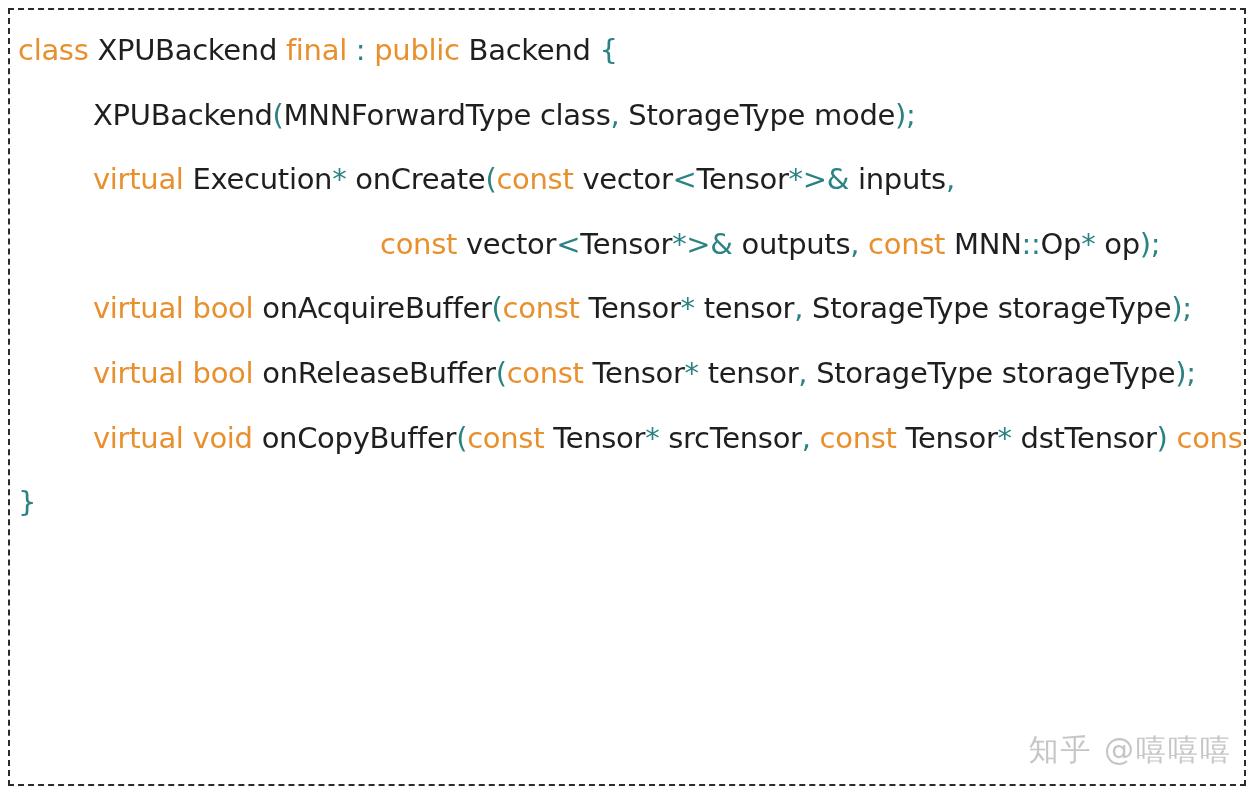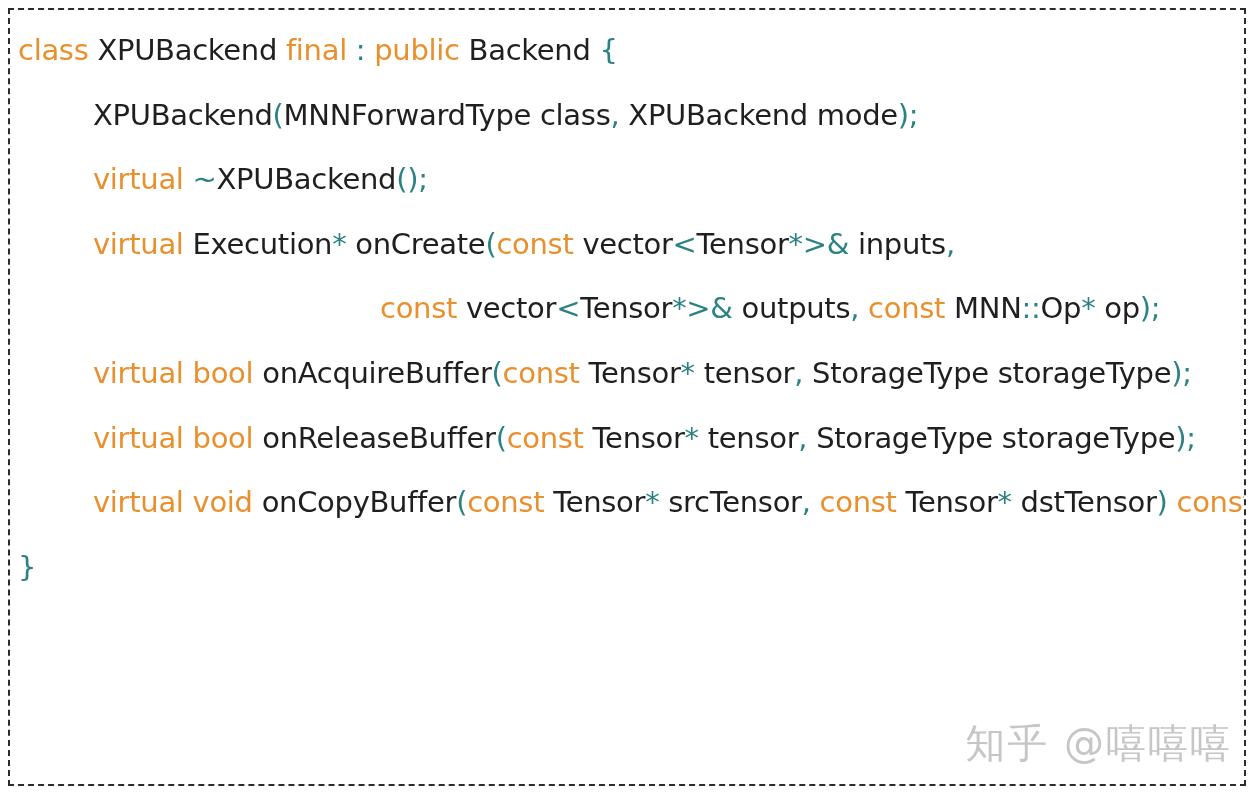--- a/index.html
+++ b/index.html
@@ -33,33 +33,32 @@
     letter-spacing: -0.3px;
     color: #1f1f1f;
   }
   .tok-kw { color: #e9902e; }
   .tok-id { color: #1f1f1f; }
   .tok-p  { color: #2b8282; }
   .watermark {
     position: absolute;
     right: 25px;
     bottom: 25px;
-    font-size: 40px;
+    font-size: 30px;
     letter-spacing: 2px;
     color: #c6c6c6;
     user-select: none;
   }
 </style>
 </head>
 <body>
 
 <div class="code-frame">
     <div class="code-line" style="padding-left: 0px;"><span class="tok-kw">class </span><span class="tok-id">XPUBackend </span><span class="tok-kw">final </span><span class="tok-p">: </span><span class="tok-kw">public </span><span class="tok-id">Backend </span><span class="tok-p">{</span></div>
-    <div class="code-line" style="padding-left: 75px;"><span class="tok-id">XPUBackend</span><span class="tok-p">(</span><span class="tok-id">MNNForwardType class</span><span class="tok-p">, </span><span class="tok-id">XPUBackend mode</span><span class="tok-p">);</span></div>
-    <div class="code-line" style="padding-left: 75px;"><span class="tok-kw">virtual </span><span class="tok-p">~</span><span class="tok-id">XPUBackend</span><span class="tok-p">();</span></div>
+    <div class="code-line" style="padding-left: 75px;"><span class="tok-id">XPUBackend</span><span class="tok-p">(</span><span class="tok-id">MNNForwardType class</span><span class="tok-p">, </span><span class="tok-id">StorageType mode</span><span class="tok-p">);</span></div>
     <div class="code-line" style="padding-left: 75px;"><span class="tok-kw">virtual </span><span class="tok-id">Execution</span><span class="tok-p">*</span><span class="tok-id"> onCreate</span><span class="tok-p">(</span><span class="tok-kw">const </span><span class="tok-id">vector</span><span class="tok-p">&lt;</span><span class="tok-id">Tensor</span><span class="tok-p">*&gt;&amp; </span><span class="tok-id">inputs</span><span class="tok-p">,</span></div>
     <div class="code-line" style="padding-left: 362px;"><span class="tok-kw">const </span><span class="tok-id">vector</span><span class="tok-p">&lt;</span><span class="tok-id">Tensor</span><span class="tok-p">*&gt;&amp; </span><span class="tok-id">outputs</span><span class="tok-p">, </span><span class="tok-kw">const </span><span class="tok-id">MNN</span><span class="tok-p">::</span><span class="tok-id">Op</span><span class="tok-p">*</span><span class="tok-id"> op</span><span class="tok-p">);</span></div>
     <div class="code-line" style="padding-left: 75px;"><span class="tok-kw">virtual bool </span><span class="tok-id">onAcquireBuffer</span><span class="tok-p">(</span><span class="tok-kw">const </span><span class="tok-id">Tensor</span><span class="tok-p">*</span><span class="tok-id"> tensor</span><span class="tok-p">, </span><span class="tok-id">StorageType storageType</span><span class="tok-p">);</span></div>
     <div class="code-line" style="padding-left: 75px;"><span class="tok-kw">virtual bool </span><span class="tok-id">onReleaseBuffer</span><span class="tok-p">(</span><span class="tok-kw">const </span><span class="tok-id">Tensor</span><span class="tok-p">*</span><span class="tok-id"> tensor</span><span class="tok-p">, </span><span class="tok-id">StorageType storageType</span><span class="tok-p">);</span></div>
     <div class="code-line" style="padding-left: 75px;"><span class="tok-kw">virtual void </span><span class="tok-id">onCopyBuffer</span><span class="tok-p">(</span><span class="tok-kw">const </span><span class="tok-id">Tensor</span><span class="tok-p">*</span><span class="tok-id"> srcTensor</span><span class="tok-p">, </span><span class="tok-kw">const </span><span class="tok-id">Tensor</span><span class="tok-p">*</span><span class="tok-id"> dstTensor</span><span class="tok-p">) </span><span class="tok-kw">const</span><span class="tok-p">;</span></div>
     <div class="code-line" style="padding-left: 0px;"><span class="tok-p">}</span></div>
   </div>
 
 <div class="watermark">知乎 @嘻嘻嘻</div>
 

